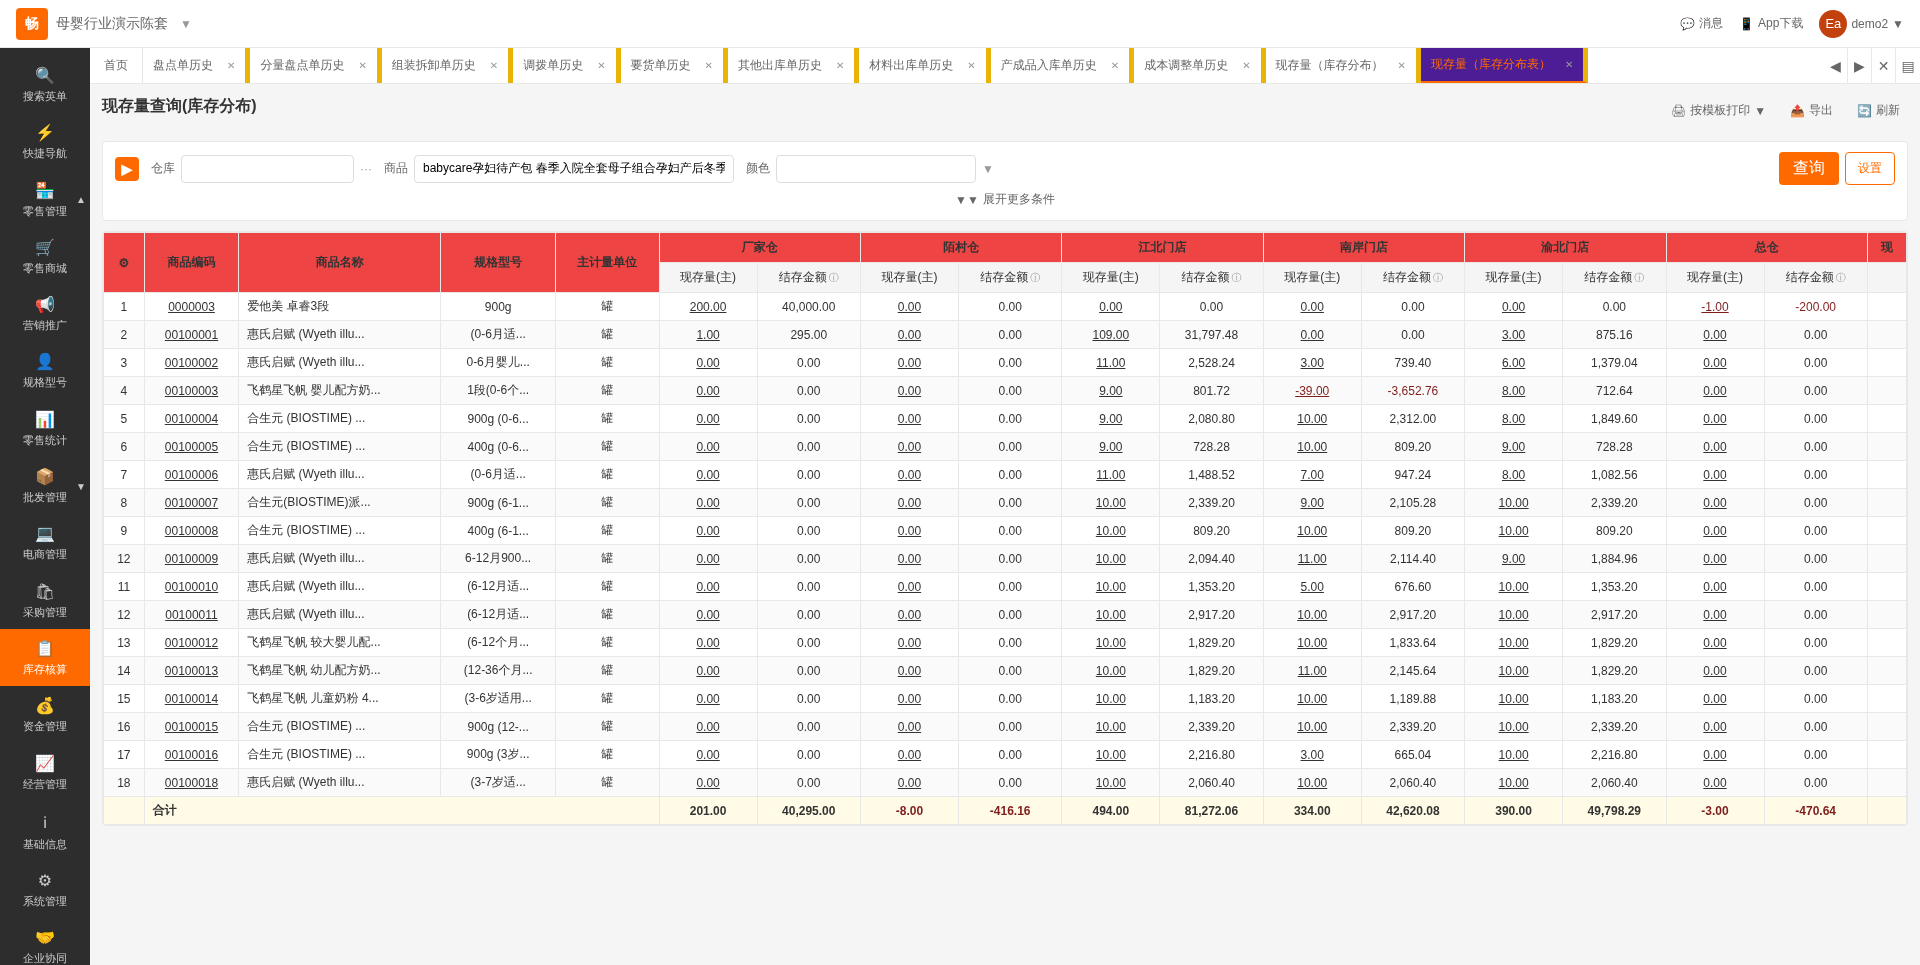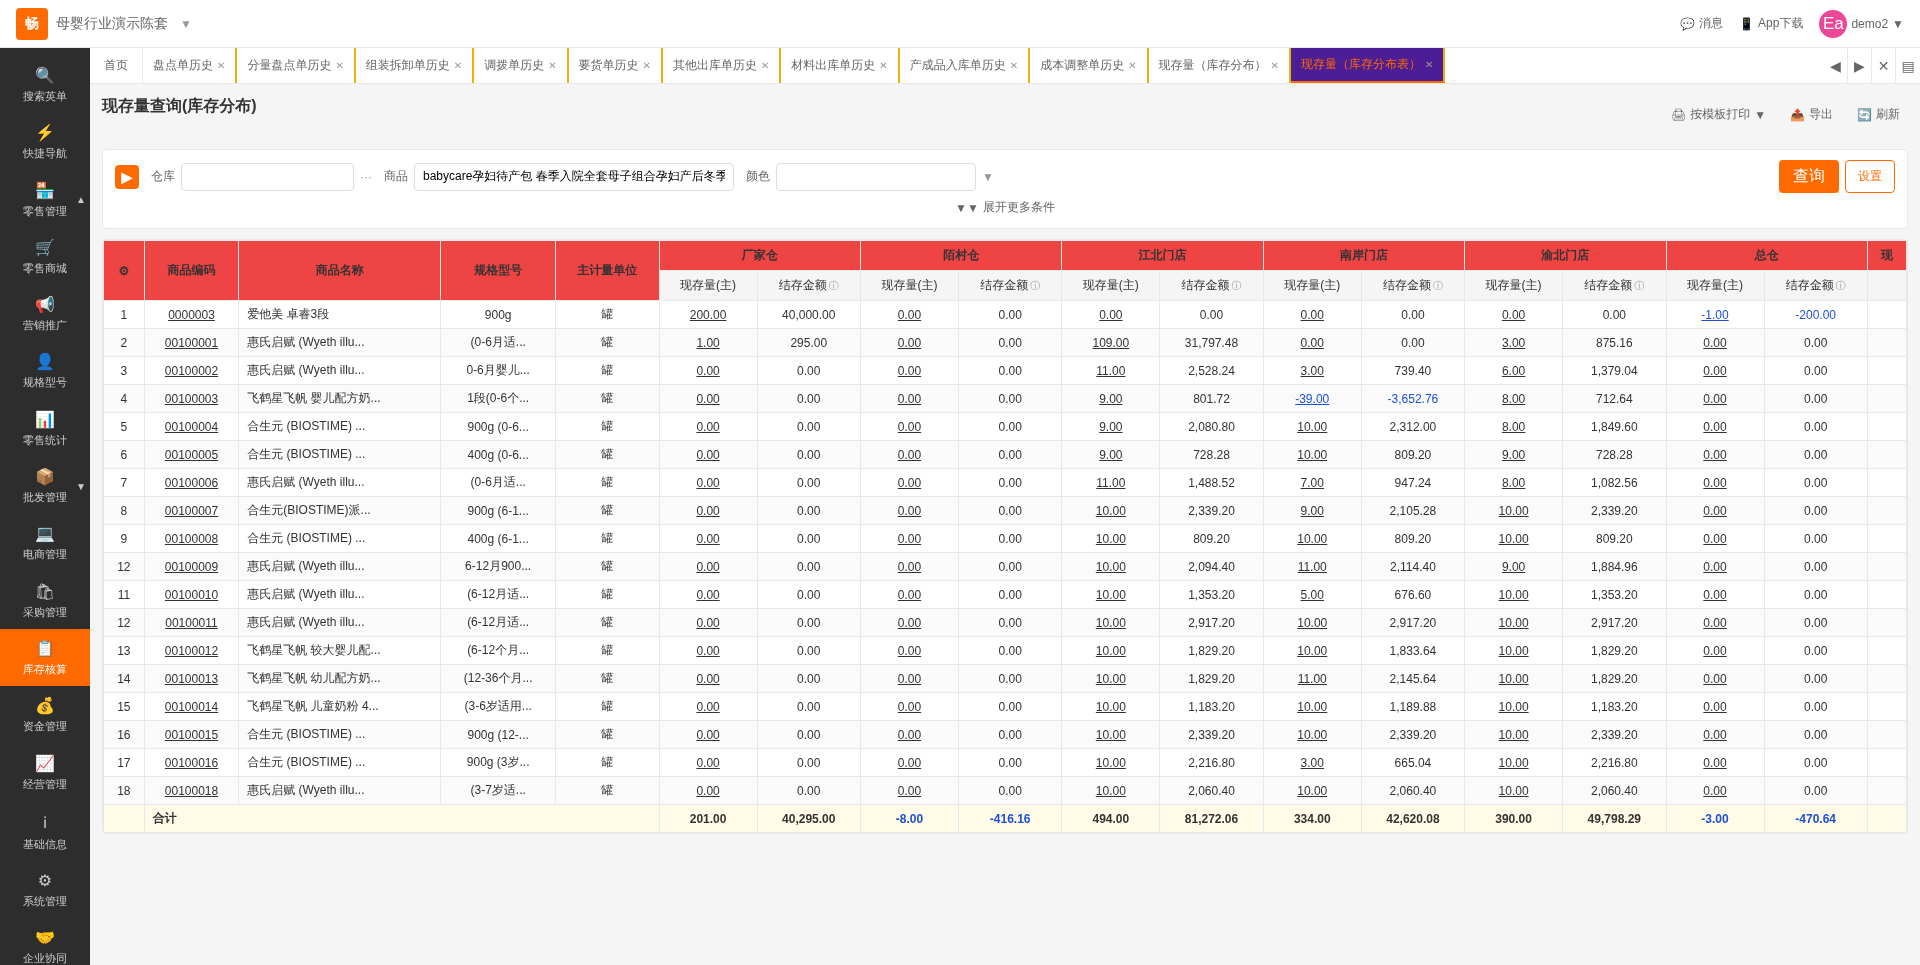--- a/index.html
+++ b/index.html
@@ -38,22 +38,22 @@
       overflow: hidden;
     }
     .tab-item {
       display: flex;
       align-items: center;
       padding: 0 10px;
       cursor: pointer;
       white-space: nowrap;
       font-size: 12px;
       color: #666;
-      border-right: 2px solid #eab308;
-      gap: 2px;
+      border-right: 5px solid #eab308;
+      gap: 12px;
       position: relative;
       text-align: right;
     }
     .tab-item.active {
       background: #4c1d95;
       color: #ff6a00;
       border-bottom: 2px solid #ff6a00;
     }
     .tab-item .close-x {
       font-size: 10px;
@@ -139,21 +139,21 @@
       background: #f5f5f5;
       overflow-y: auto;
       padding: 12px;
     }
 
     
     .page-title {
       font-size: 16px;
       font-weight: bold;
       color: #333;
-      margin-bottom: 24px;
+      margin-bottom: 16px;
     }
 
     
     .action-bar {
       display: flex;
       align-items: center;
       justify-content: flex-end;
       gap: 8px;
       margin-bottom: 8px;
     }
@@ -277,21 +277,21 @@
       padding: 5px 8px;
       text-align: center;
       white-space: nowrap;
     }
     tbody tr:nth-child(even) td { background: #fafafa; }
     tbody tr.summary-row td {
       background: #fffbe6;
       font-weight: bold;
     }
     td.text-left { text-align: left; }
-    td.text-red { color: #1d4ed8; }
+    td.text-red { color: #7f1d1d; }
     td.underline { text-decoration: underline; cursor: pointer; }
     .gear-icon { cursor: pointer; }
     .info-icon { color: #999; cursor: pointer; margin-left: 2px; font-size: 10px; }
 
     
     ::-webkit-scrollbar { width: 6px; height: 6px; }
     ::-webkit-scrollbar-track { background: #f1f1f1; }
     ::-webkit-scrollbar-thumb { background: #ccc; border-radius: 3px; }
 
     .tab-scroll-container {
@@ -313,21 +313,21 @@
   <div class="top-right">
     <div class="top-right-item">
       <span>💬</span>
       <span>消息</span>
     </div>
     <div class="top-right-item">
       <span>📱</span>
       <span>App下载</span>
     </div>
     <div class="top-right-item">
-      <div class="avatar" style="background:#ec4899;display:flex;align-items:center;justify-content:center;color:#fff;font-size:17px;">
+      <div class="avatar" style="background:#c2410c;display:flex;align-items:center;justify-content:center;color:#fff;font-size:13px;">
         <span>Ea</span>
       </div>
       <span>demo2</span>
       <span>▼</span>
     </div>
   </div>
 </div>
 
 <div class="sidebar">
   <div class="sidebar-item">

